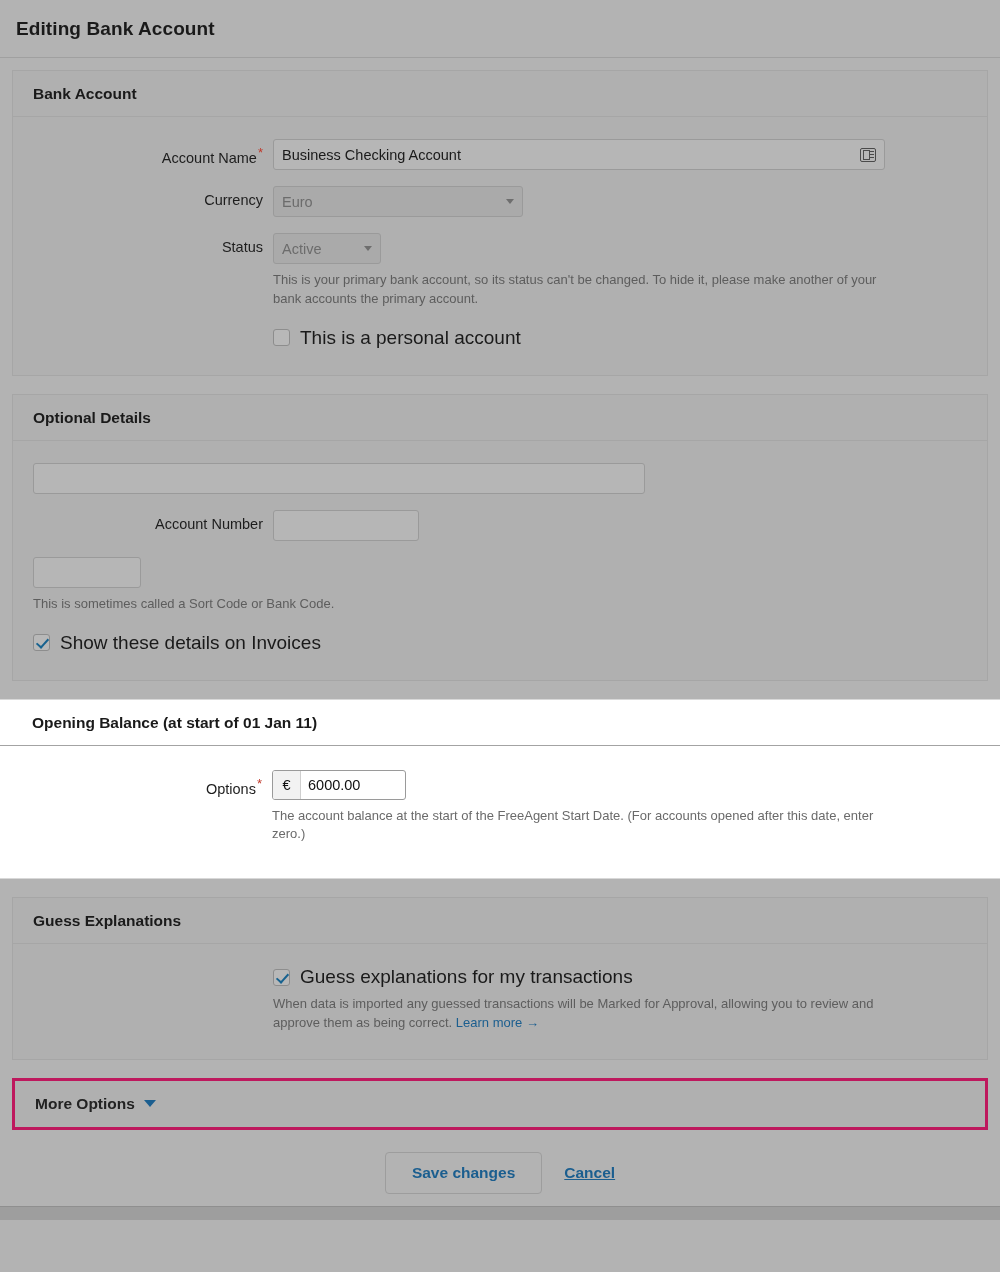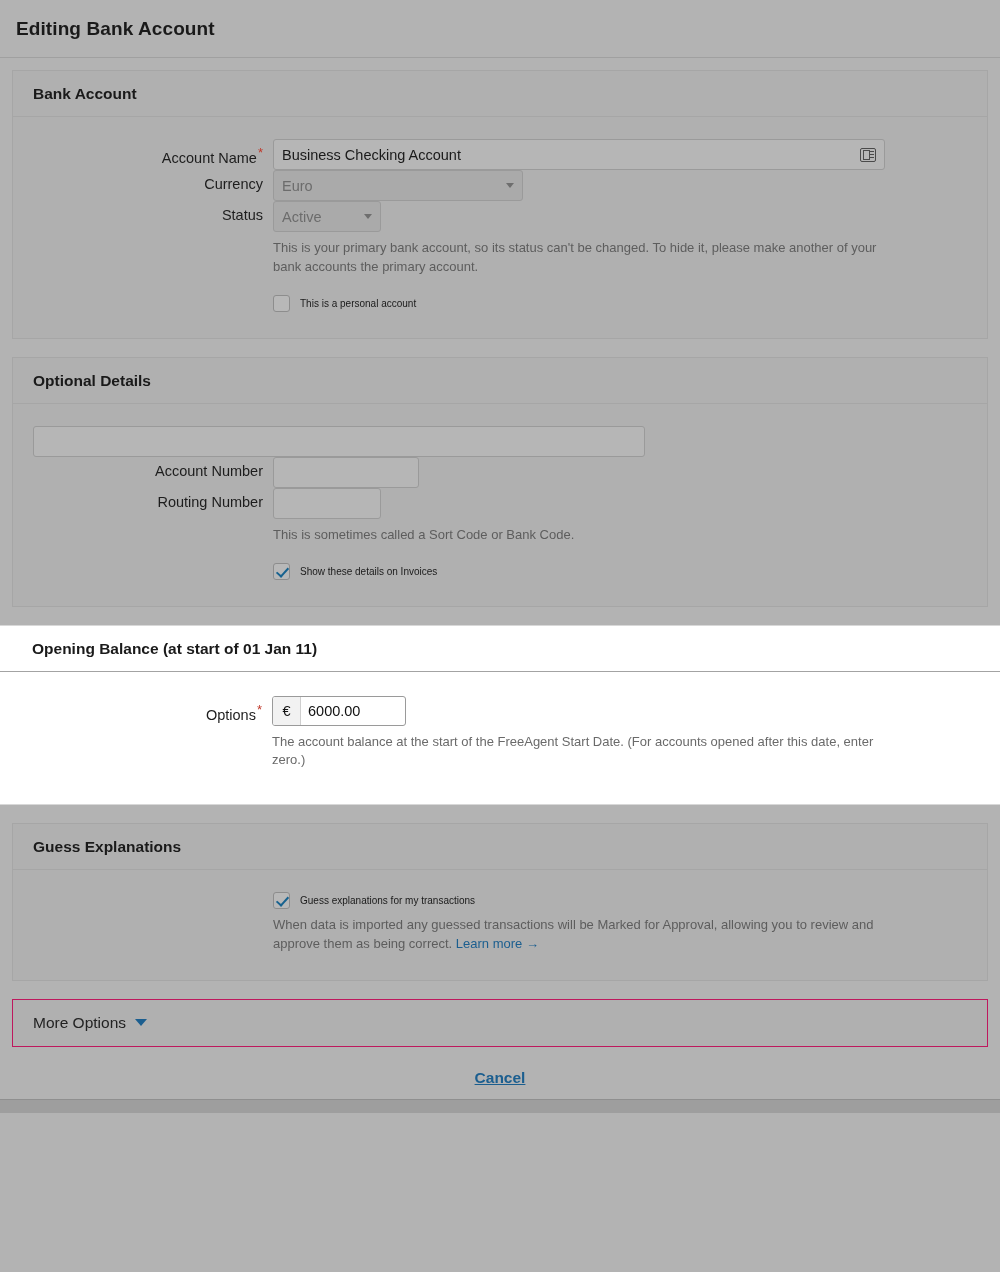--- a/index.html
+++ b/index.html
@@ -65,21 +65,21 @@
   .panel.highlight .panel-body {
     padding-left: 32px;
     padding-top: 24px;
     padding-bottom: 34px;
   }
 
   
   .row {
     display: flex;
     align-items: flex-start;
-    margin-bottom: 0;
+    margin-bottom: 16px;
   }
   .row:last-child { margin-bottom: 0; }
   .label {
     width: 240px;
     text-align: right;
     padding-right: 10px;
     padding-top: 6px;
     font-size: 14.5px;
     color: #1d1d1d;
     flex: 0 0 240px;
@@ -221,33 +221,33 @@
     content: "";
     position: absolute;
     left: 5px; top: 1px;
     width: 5px; height: 10px;
     border: solid #17628f;
     border-width: 0 2.2px 2.2px 0;
     transform: rotate(42deg);
   }
   .check-label {
     margin-left: 10px;
-    font-size: 10px;
+    font-size: 19px;
     color: #1a1a1a;
   }
 
   
   .more-options {
-    border: 1px solid #be185d;
+    border: 3px solid #be185d;
     background: #b0b0b0;
     padding: 14px 20px;
     display: flex;
     align-items: center;
     font-size: 15.5px;
-    font-weight: normal;
+    font-weight: bold;
     margin-bottom: 22px;
   }
   .chev {
     margin-left: 9px;
     width: 0; height: 0;
     border-left: 6px solid transparent;
     border-right: 6px solid transparent;
     border-top: 7px solid #1b5e8f;
   }
 
@@ -352,21 +352,20 @@
       <div class="row">
         <div class="label">Account Number</div>
         <div class="field">
           <div class="text-input mid">
             <span></span>
           </div>
         </div>
       </div>
 
       <div class="row">
-        <div class="label">Routing Number</div>
         <div class="field">
           <div class="text-input small">
             <span></span>
           </div>
           <div class="hint">This is sometimes called a Sort Code or Bank Code.</div>
           <div class="check-row">
             <span class="checkbox checked"></span>
             <span class="check-label">Show these details on Invoices</span>
           </div>
         </div>
@@ -408,18 +407,19 @@
       </div>
     </div>
   </div>
 
   <div class="more-options">
     <span>More Options</span>
     <span class="chev"></span>
   </div>
 
   <div class="actions">
+    <button class="btn-primary">Save changes</button>
     <a class="btn-link" href="#">Cancel</a>
   </div>
 
 </div>
 
 <div class="bottom-bar"></div>
 
 </body></html>

